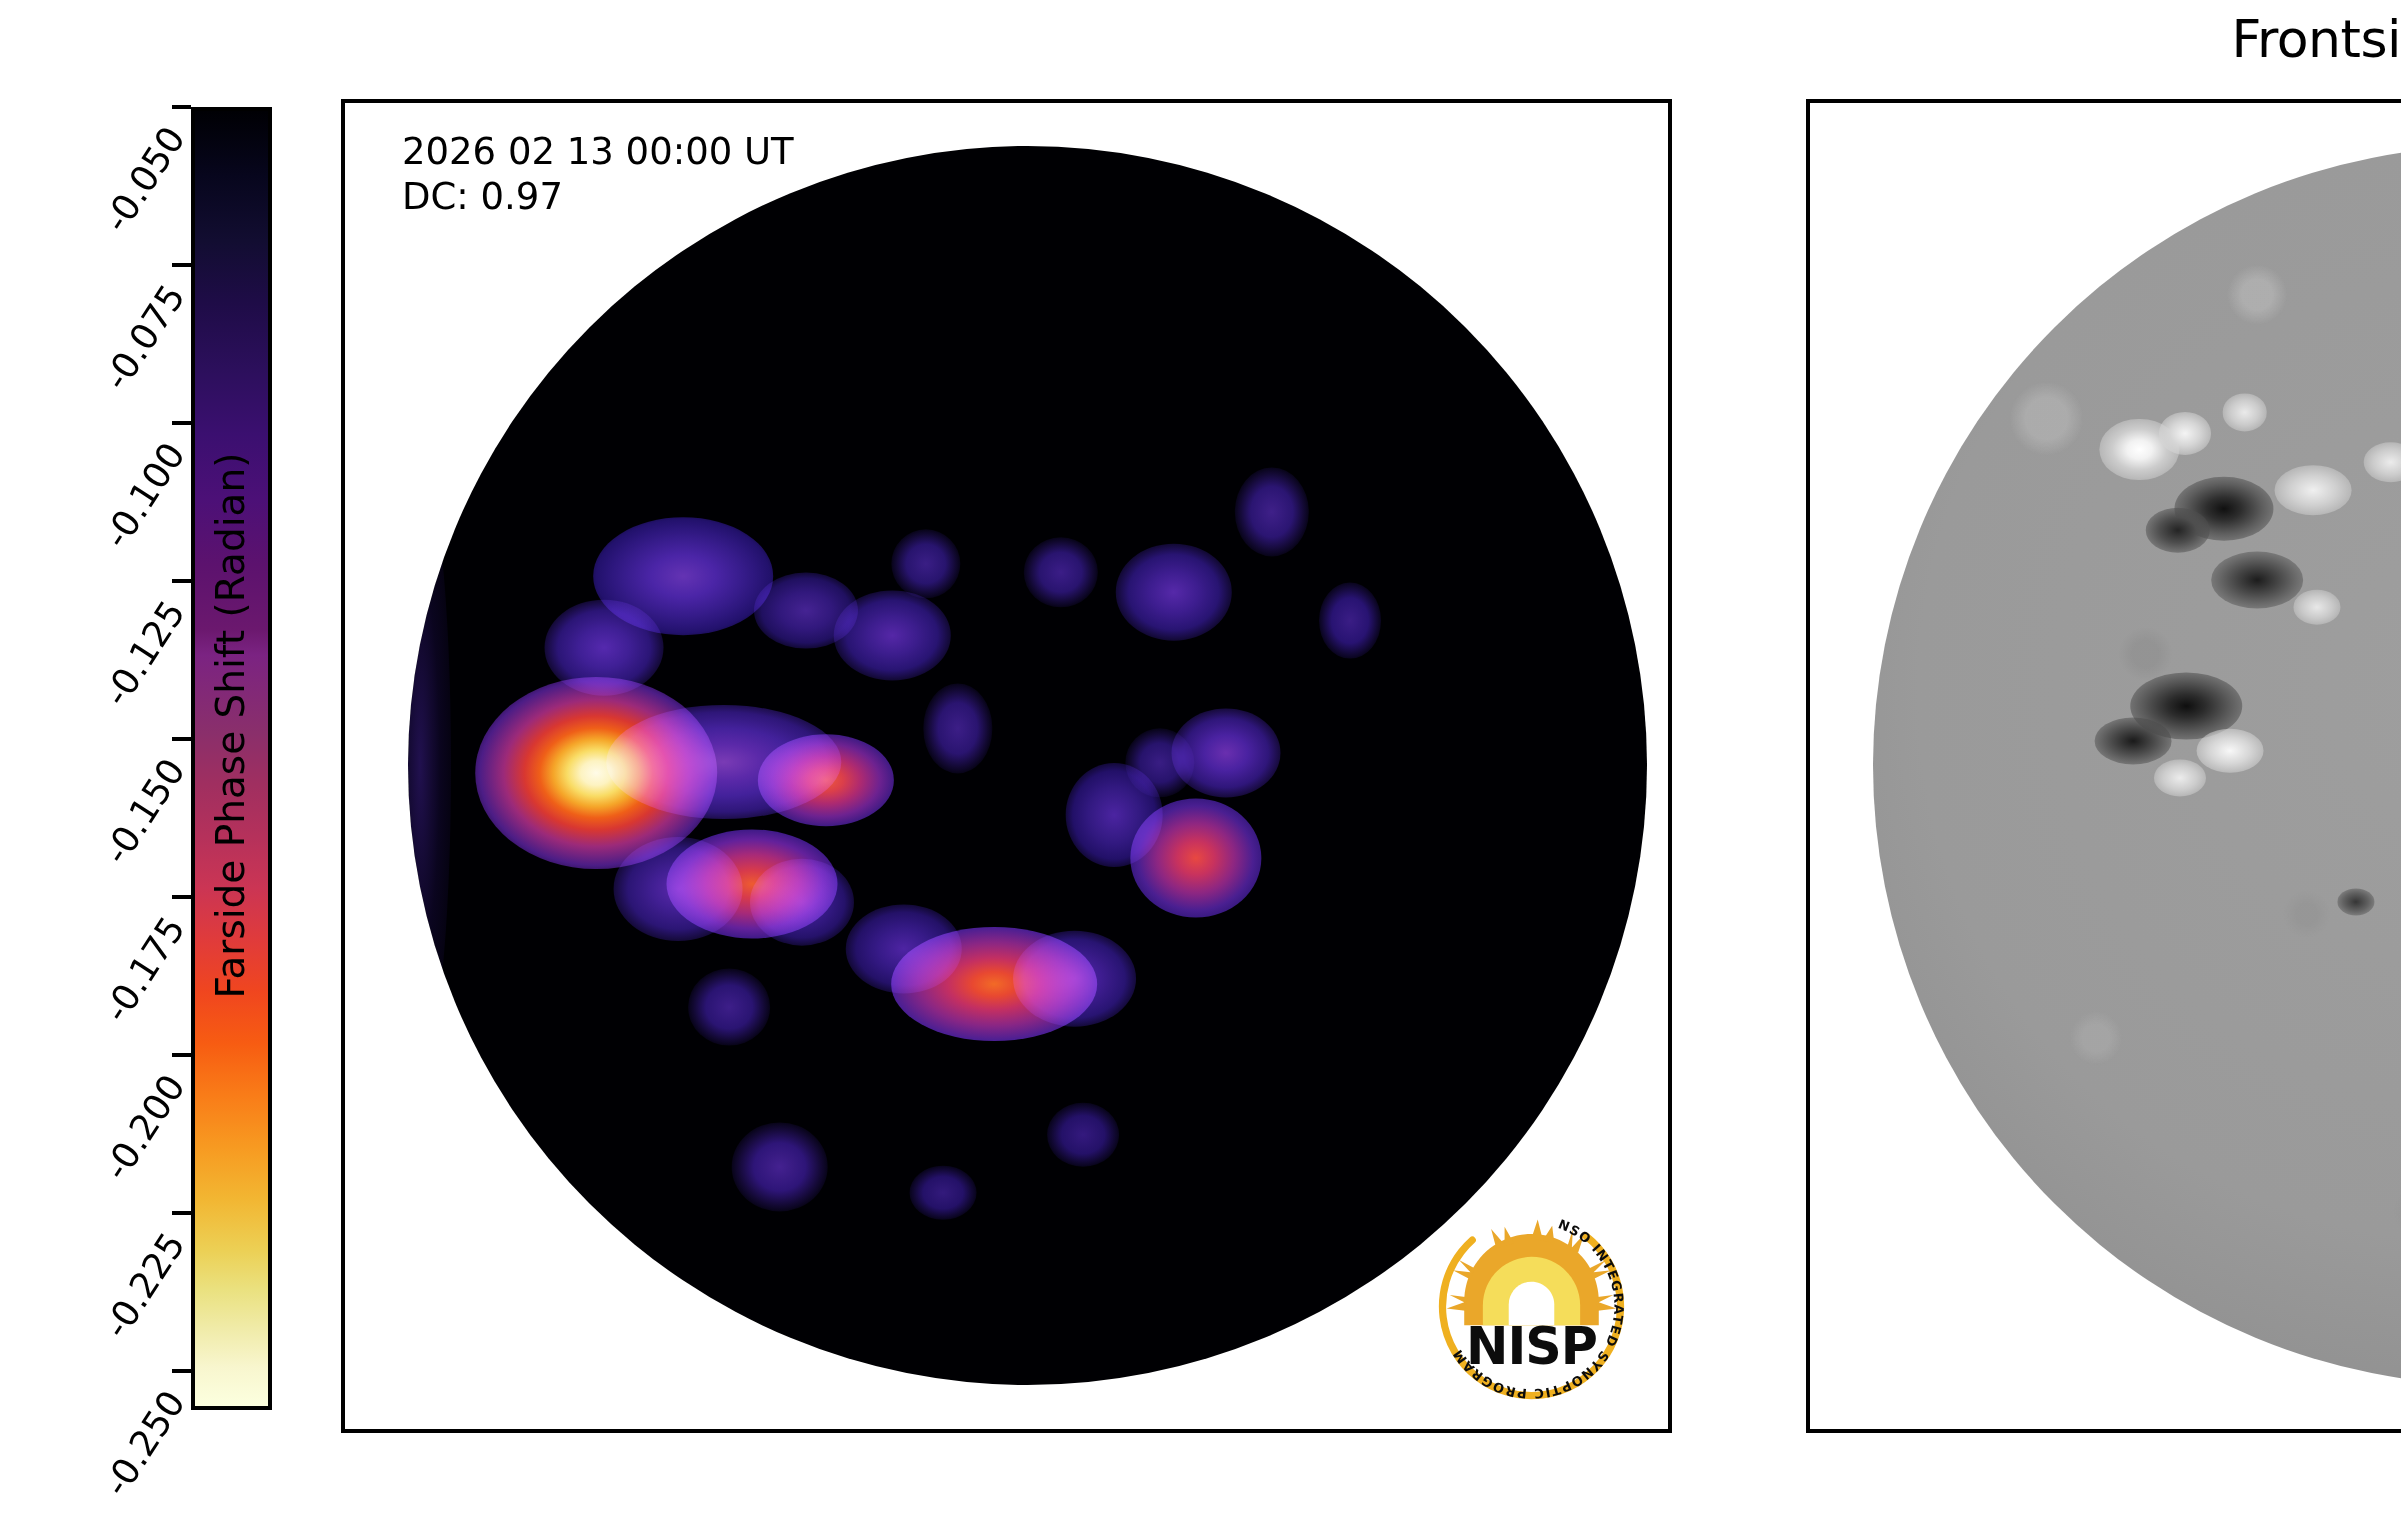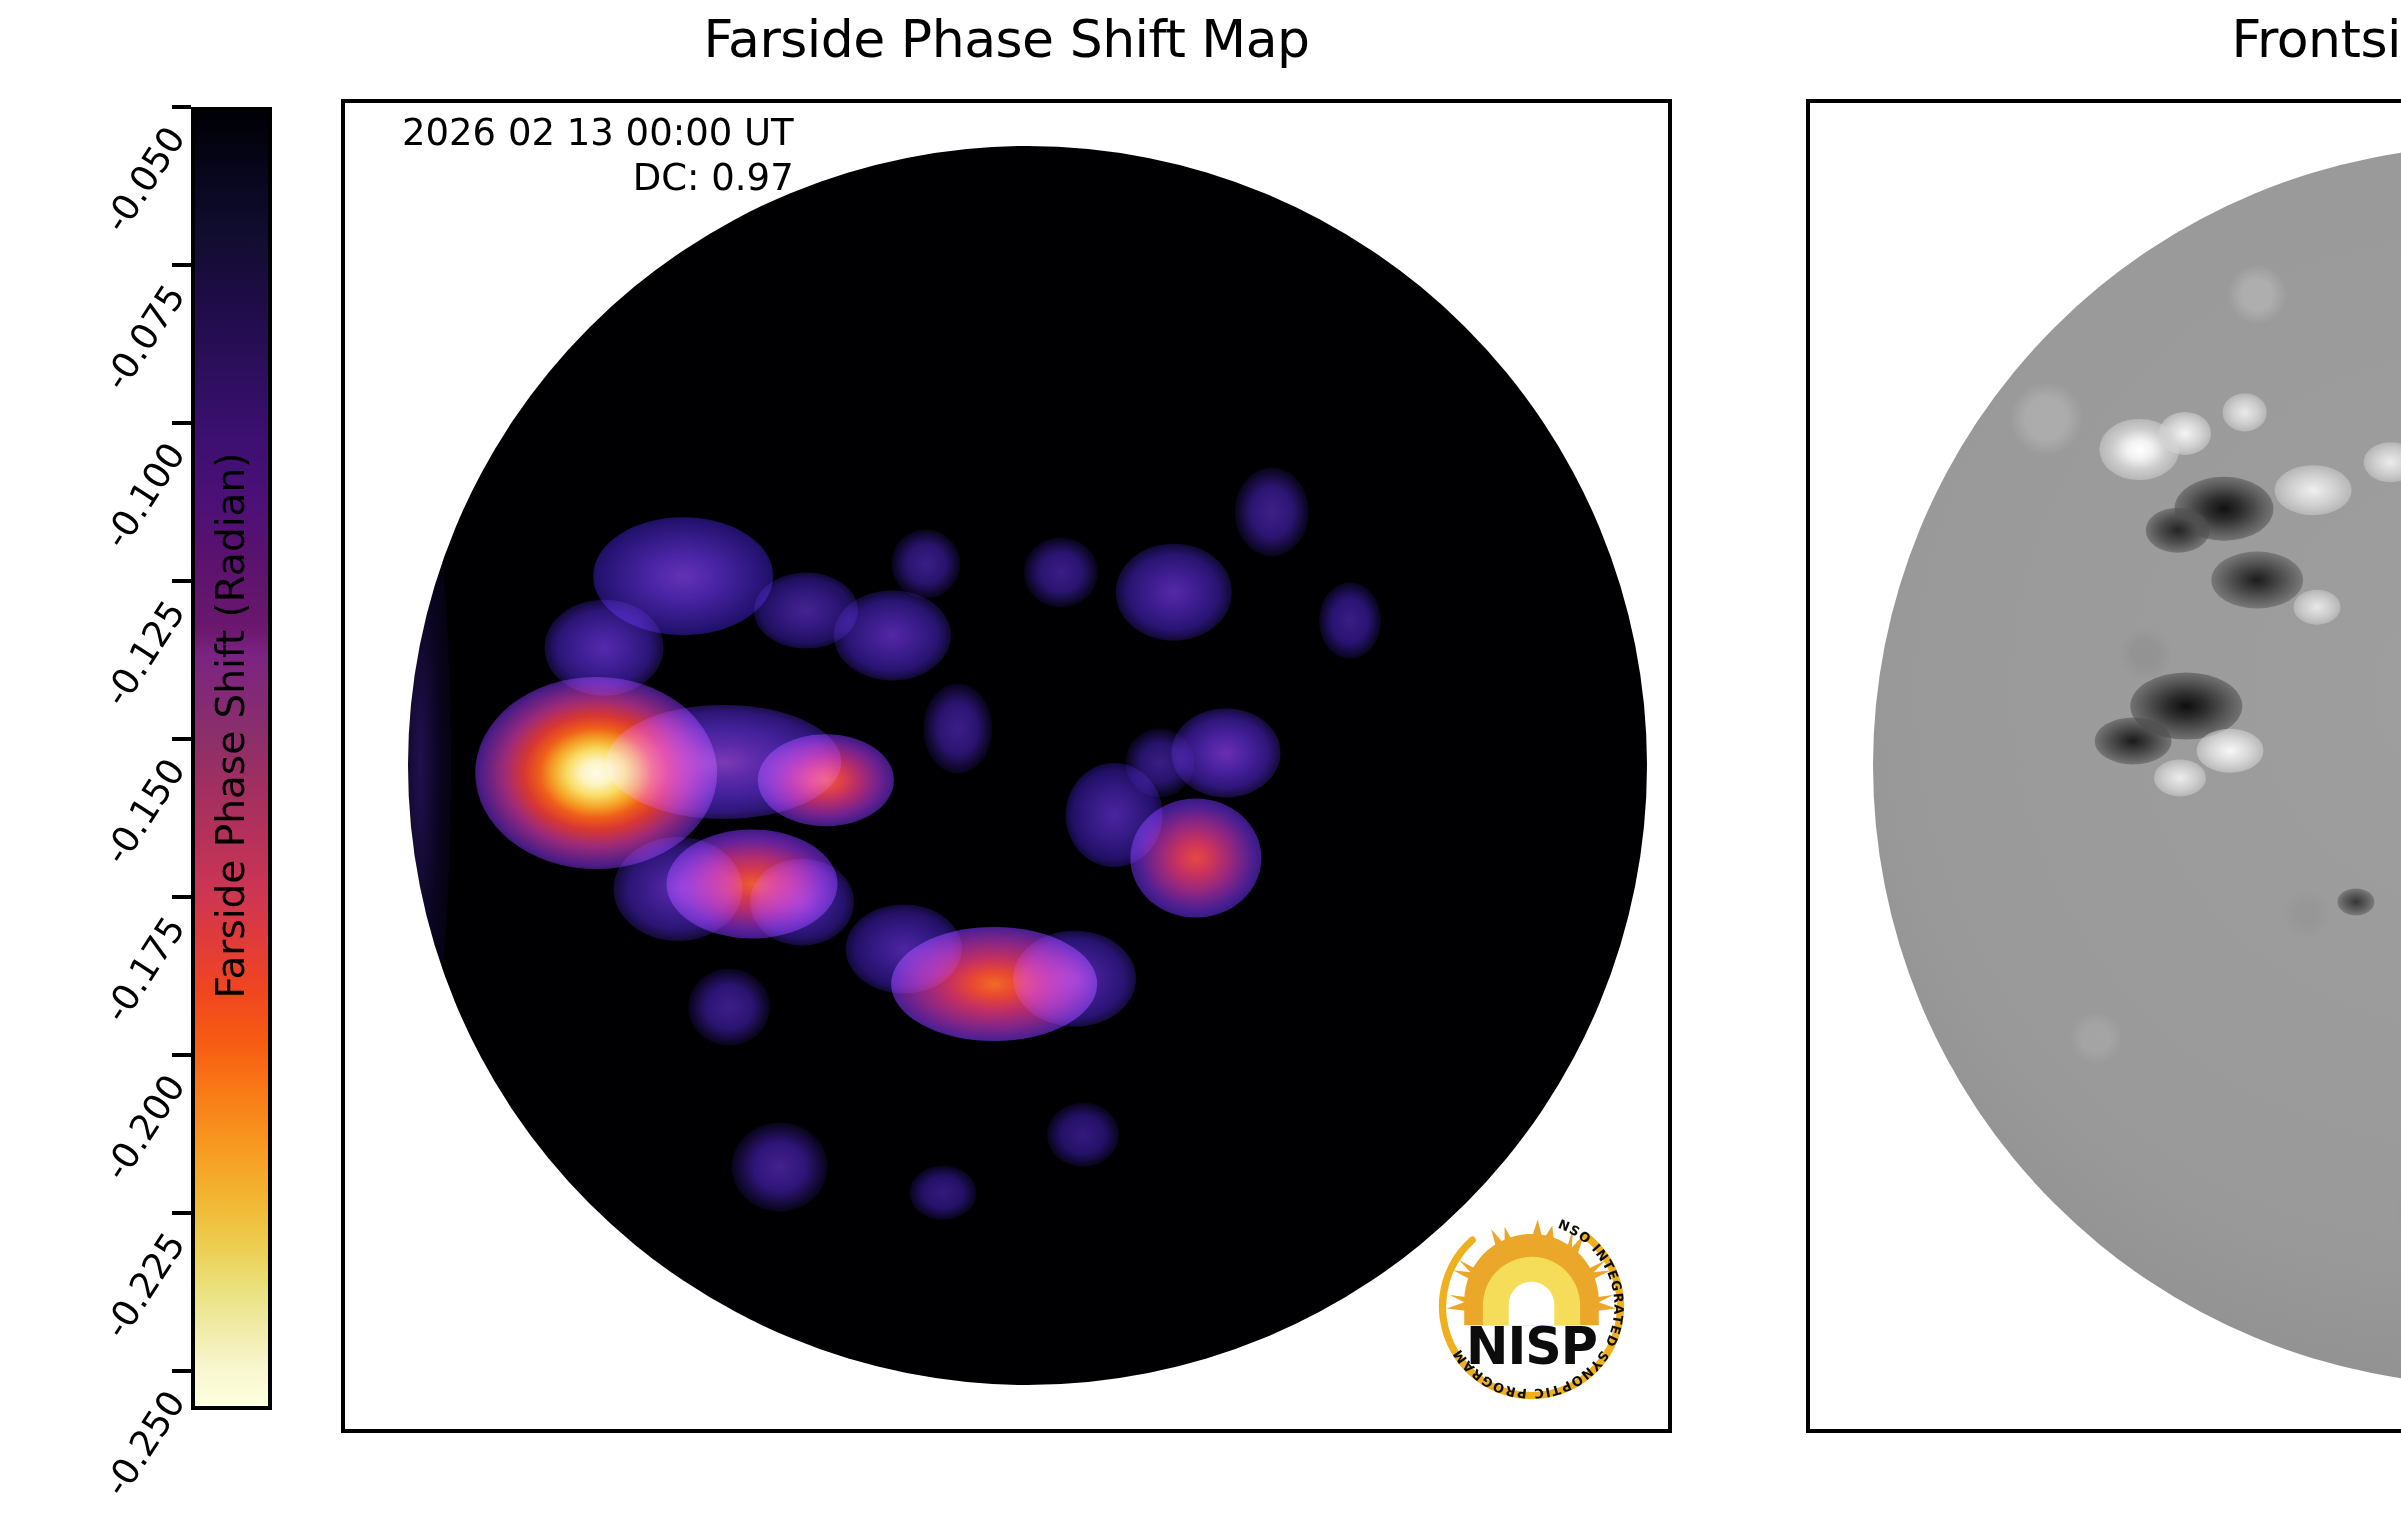--- a/index.html
+++ b/index.html
@@ -164,28 +164,27 @@
       radial-gradient(circle at 18% 72%, rgba(210,210,210,.35) 0 1.0%, transparent 2.0%),
       radial-gradient(circle at 44% 86%, rgba(135,135,135,.3) 0 0.9%, transparent 1.9%),
       radial-gradient(circle at 72% 86%, rgba(205,205,205,.3) 0 0.9%, transparent 1.9%),
       radial-gradient(circle at 90% 42%, rgba(190,190,190,.3) 0 0.9%, transparent 1.9%);
   }
 
   
   #farside-annotation {
     position: absolute;
     left: 57px;
-    top: 7px;
+    top: 26px;
     font-family: "DejaVu Sans", sans-serif;
     font-size: 37px;
     line-height: 1.22;
     color: #000000;
     white-space: pre;
     z-index: 40;
-    text-align: right;
   }
 
   
   .nisp-logo {
     position: absolute;
     width: 207px;
     height: 207px;
     z-index: 50;
   }
   .nisp-logo svg { display: block; width: 100%; height: 100%; }
@@ -221,21 +220,20 @@
 
     <div class="cb-tick" style="top:1104px;"></div>
     <div class="cb-label" style="top:1106px;">-0.225</div>
 
     <div class="cb-tick" style="top:1262px;"></div>
     <div class="cb-label" style="top:1264px;">-0.250</div>
 
     <div id="ylabel">Farside Phase Shift (Radian)</div>
   </div>
 
-  <div class="panel-title" style="left:341px; top:8.6px; width:1331px;">Farside Phase Shift Map</div>
 
   <div class="panel" style="left:341px; top:99px; width:1331px; height:1334px;">
 
     <div id="farside-disk" style="left:63px; top:43px; width:1239px; height:1239px;">
 
       <div class="blob" style="left:15.2%; top:50.6%; width:19.5%; height:15.5%;
                   background: radial-gradient(ellipse at center,
                     #fffbe8 0%, #fdf3c0 9%, #f9dc63 17%, #f5a526 25%,
                     #ef5f15 33%, #d8372f 42%, #9c2a77 54%, #4c1d85 68%,
                     rgba(32,12,70,.55) 80%, rgba(6,3,20,0) 100%);"></div>

